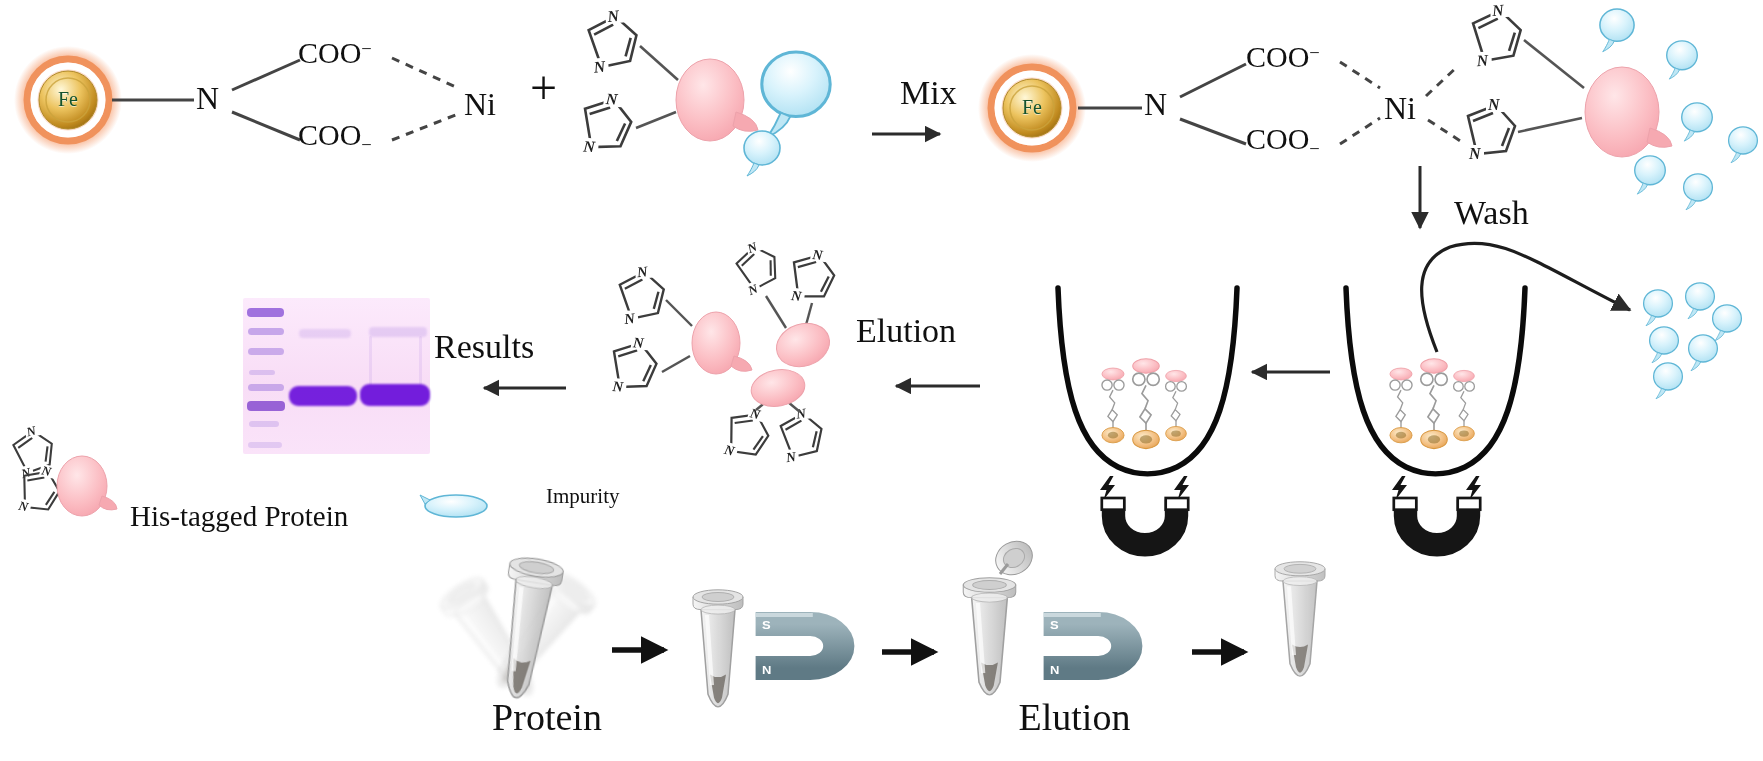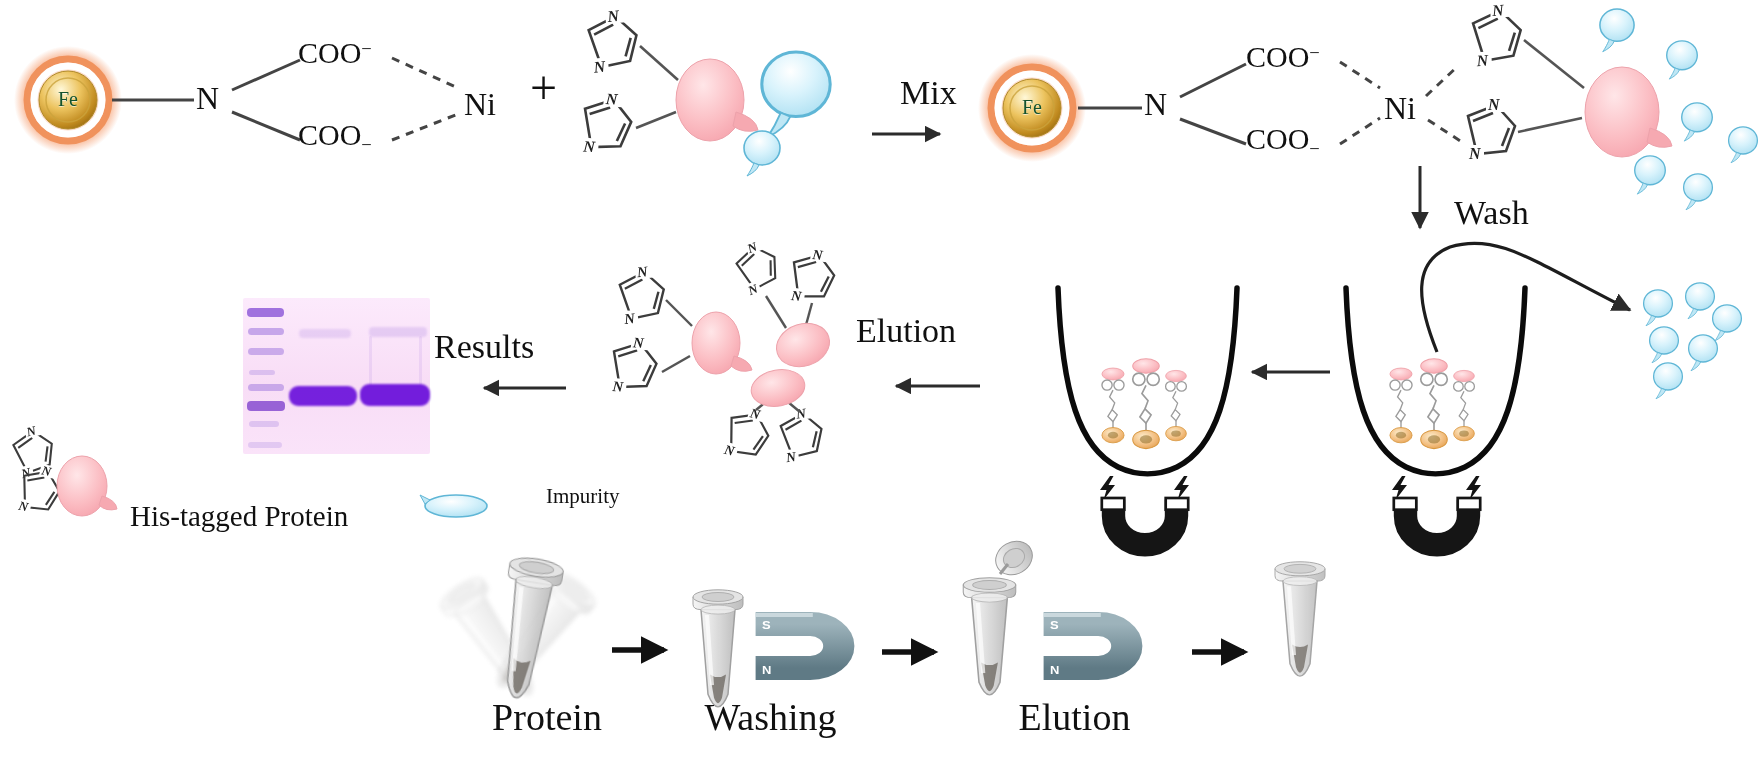--- a/index.html
+++ b/index.html
@@ -317,16 +317,15 @@
   <div class="band" style="left:126px;top:29px;width:58px;height:10px;background:#a87fe0;opacity:.25;filter:blur(1px)"></div>
   <div class="band" style="left:126px;top:38px;width:3px;height:50px;background:#b18ae2;opacity:.18"></div>
   <div class="band" style="left:176px;top:38px;width:3px;height:50px;background:#b18ae2;opacity:.18"></div>
   <div class="band" style="left:117px;top:86px;width:70px;height:22px;background:#6f17dc;opacity:.97;border-radius:9px;filter:blur(1px)"></div>
 </div>
 
 <div class="lbl" style="left:130px;top:502px;font-size:29px">His-tagged Protein</div>
 <div class="lbl" style="left:546px;top:486px;font-size:21px">Impurity</div>
 
 <div class="lbl" style="left:462px;top:698px;width:170px;text-align:center;font-size:38px">Protein</div>
-<div class="lbl" style="left:678px;top:698px;width:185px;text-align:center;font-size:38px">Washing</div>
 <div class="lbl" style="left:982px;top:698px;width:185px;text-align:center;font-size:38px">Elution</div>
 
 </div>
 
 </body></html>

